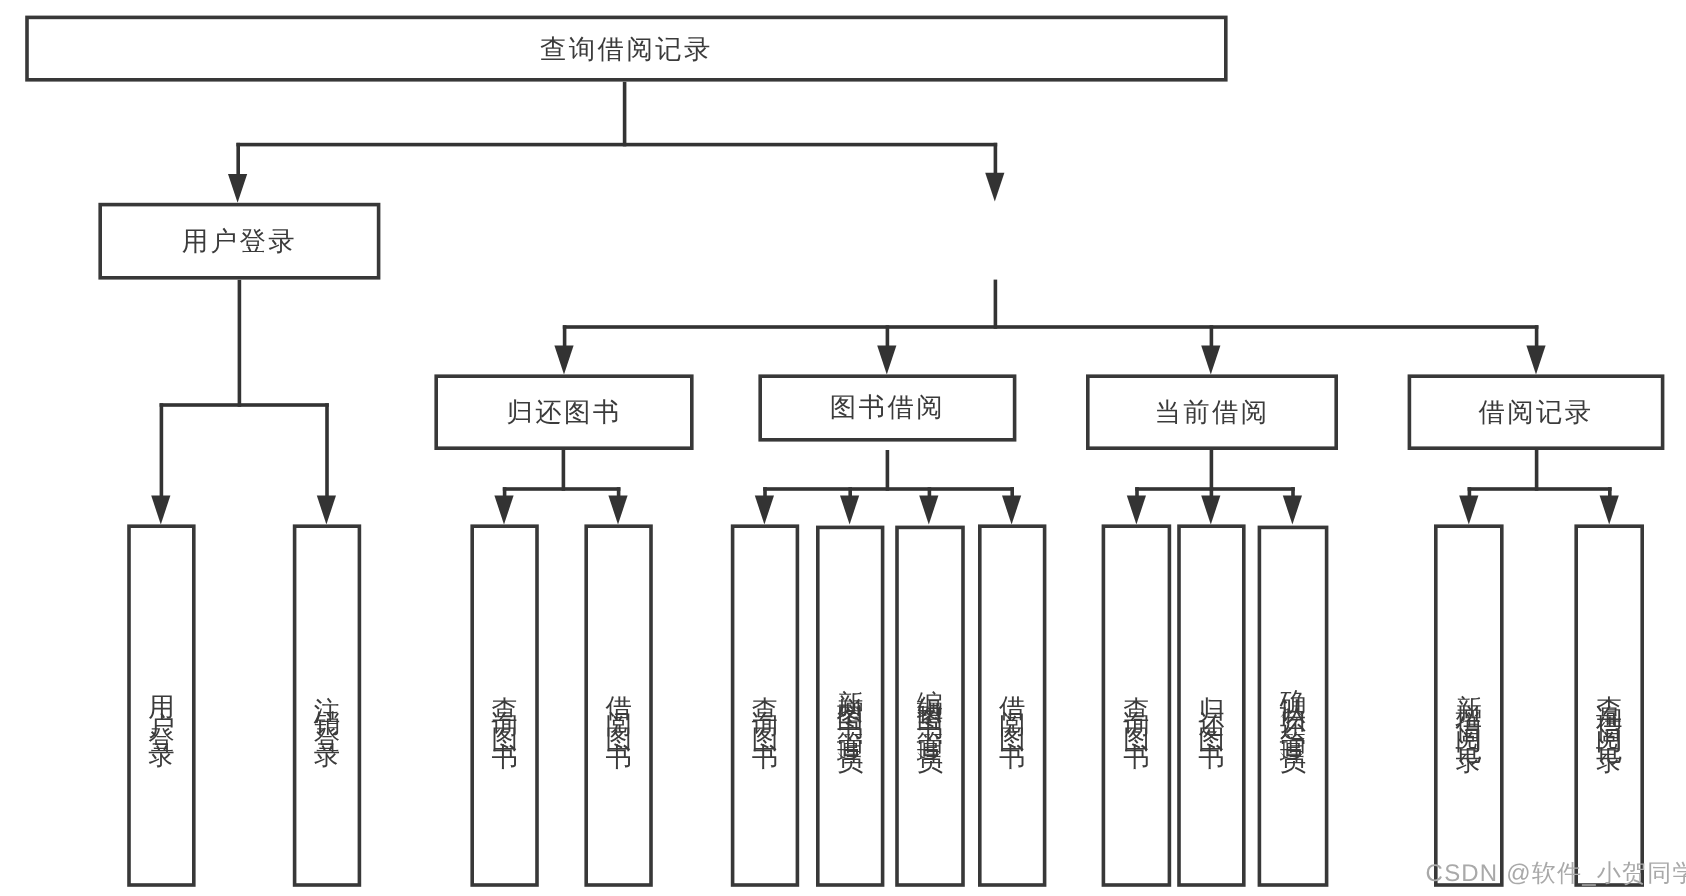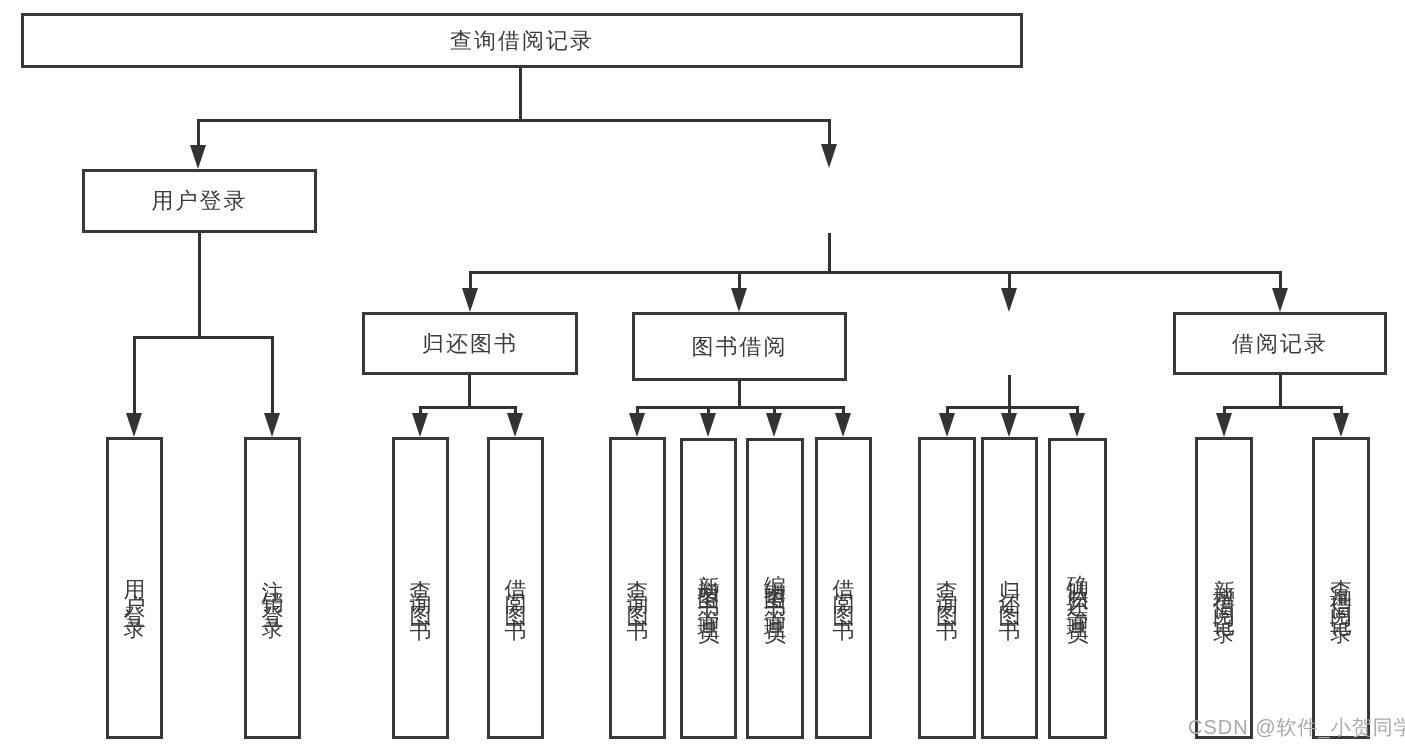--- a/index.html
+++ b/index.html
@@ -57,22 +57,23 @@
 
 <div id="canvas">
 
   <div class="box" style="left:21px;top:13px;width:1002px;height:55px;">查询借阅记录</div>
 
   <div class="box" style="left:82px;top:169px;width:235px;height:64px;">用户登录</div>
 
 
   <div class="box" style="left:362px;top:312px;width:216px;height:63px;">归还图书</div>
 
-  <div class="box" style="left:632px;top:312px;width:215px;height:69px;">图书借阅</div>
+  <div class="box" style="left:632px;top:312px;width:215px;height:56px;">图书借阅</div>
 
+  <div class="box" style="left:905px;top:312px;width:210px;height:63px;">当前借阅</div>
 
   <div class="box" style="left:1173px;top:312px;width:214px;height:63px;">借阅记录</div>
 
   <div class="box vbox" style="left:106px;top:437px;width:57px;height:302px;">用户登录</div>
 
   <div class="box vbox" style="left:244px;top:437px;width:57px;height:302px;">注销登录</div>
 
   <div class="box vbox" style="left:392px;top:437px;width:57px;height:302px;">查询图书</div>
 
   <div class="box vbox" style="left:487px;top:437px;width:57px;height:302px;">借阅图书</div>

